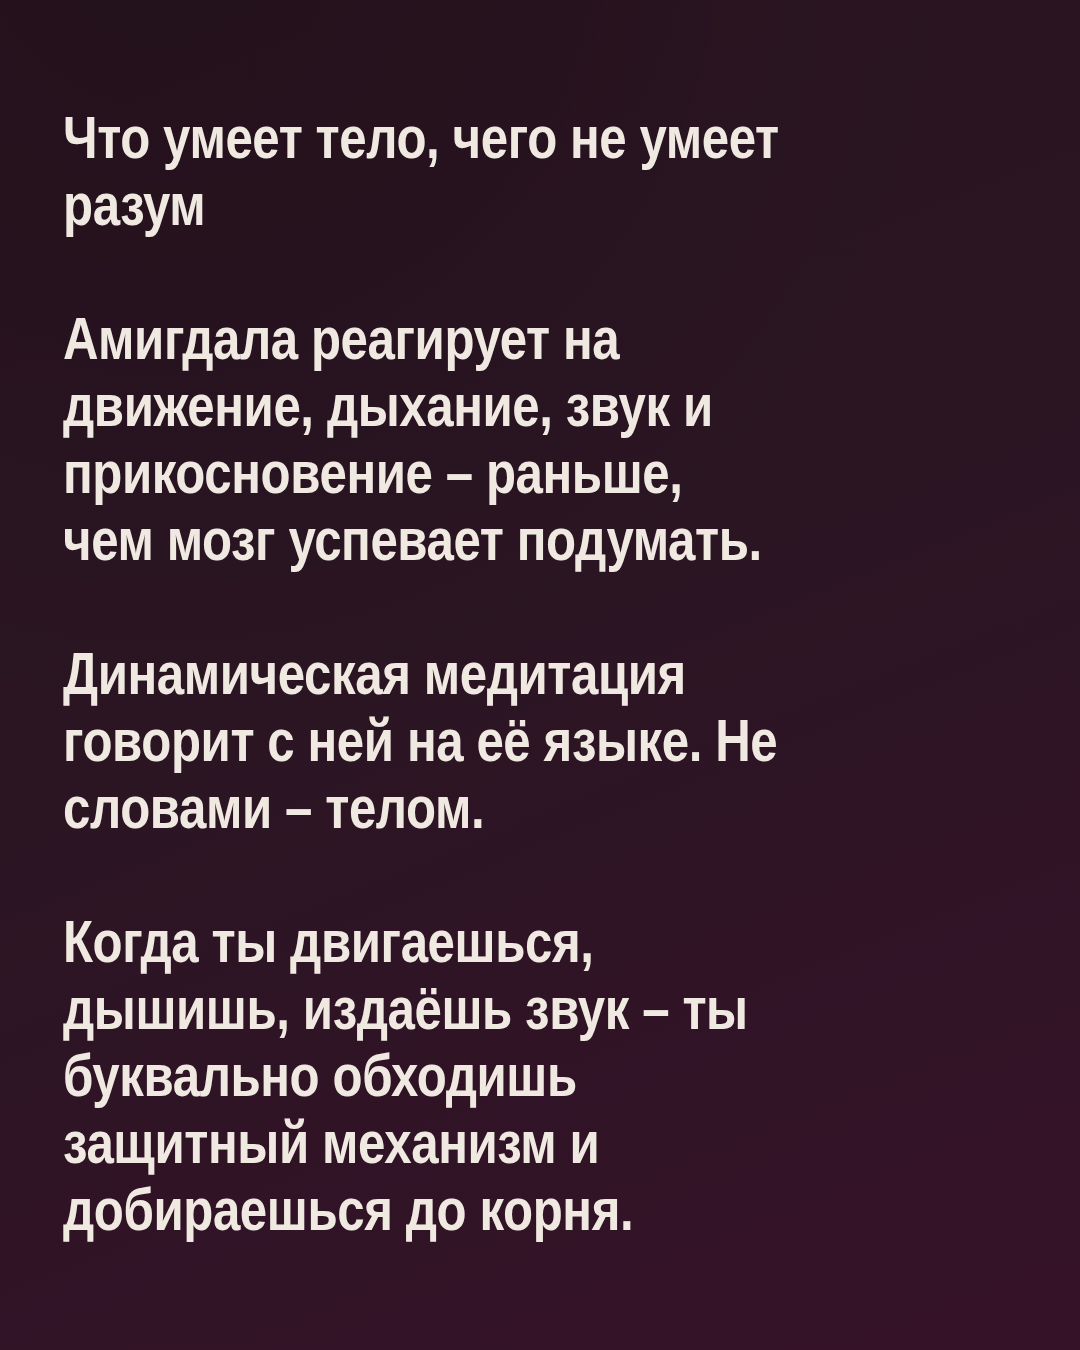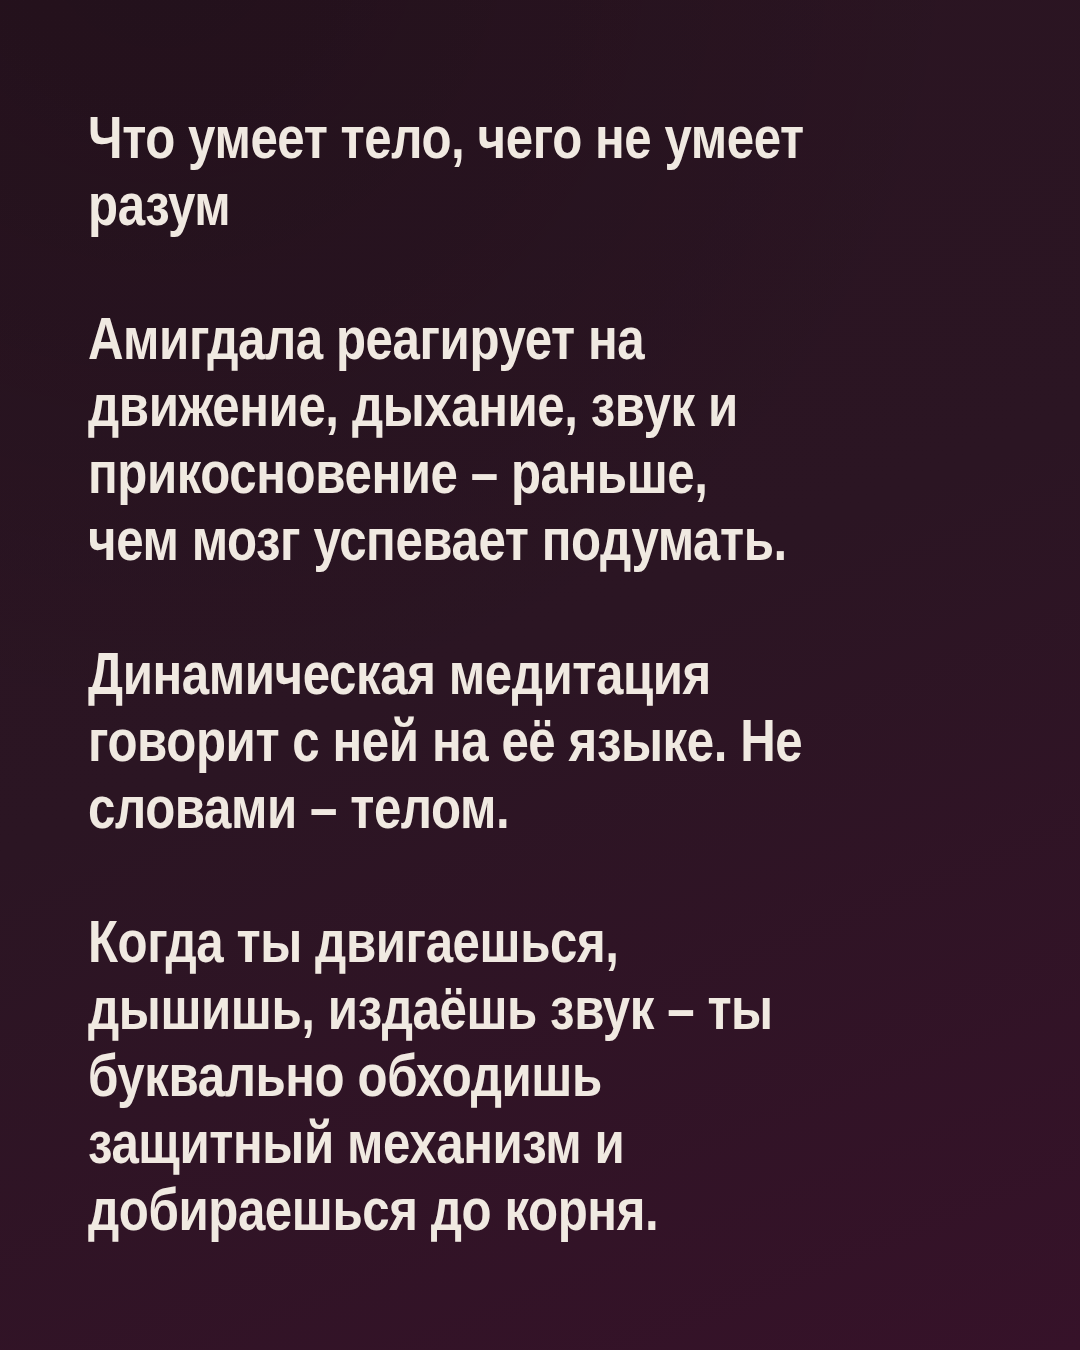--- a/index.html
+++ b/index.html
@@ -12,21 +12,21 @@
     overflow: hidden;
     background:
       radial-gradient(140% 110% at 15% -5%, rgba(0,0,0,0.18) 0%, rgba(0,0,0,0) 55%),
       linear-gradient(158deg, #2a1421 0%, #2b1523 48%, #361229 100%);
     font-family: "Liberation Sans", sans-serif;
   }
   .card {
     box-sizing: border-box;
     width: 956px;
     height: 1350px;
-    padding: 104px 30px 0 88px;
+    padding: 104px 30px 0 63px;
   }
   .paragraph {
     margin: 0 0 67px 0;
     font-weight: 700;
     font-size: 60px;
     line-height: 67px;
     letter-spacing: -0.5px;
     color: #f0e9e1;
     transform: scaleX(0.82);
     transform-origin: left top;

